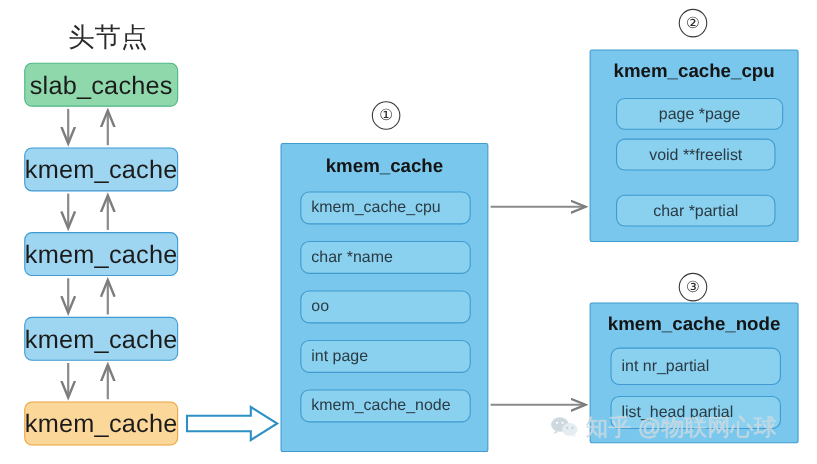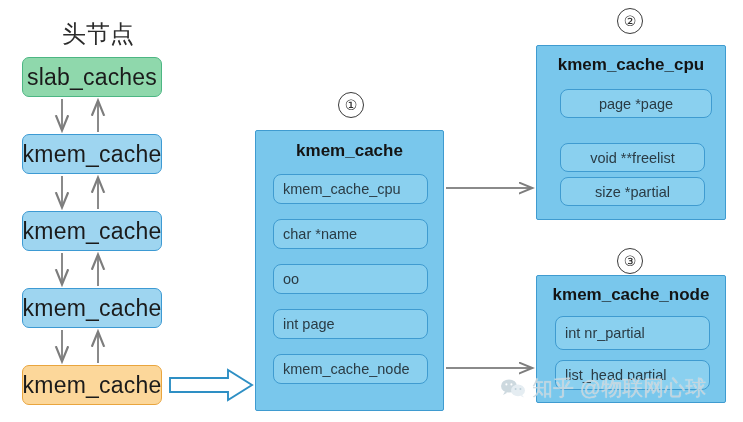--- a/index.html
+++ b/index.html
@@ -133,22 +133,22 @@
     <div class="field" style="left:17px;top:178px;width:155px;height:30px;">int page</div>
     <div class="field" style="left:17px;top:223px;width:155px;height:30px;">kmem_cache_node</div>
   </div>
 
   <div class="marker" style="left:617px;top:8px;">②</div>
 
   <div class="struct" style="left:536px;top:45px;width:190px;height:175px;">
     <div class="struct-title" style="top:9px;">kmem_cache_cpu</div>
 
     <div class="field center" style="left:23px;top:43px;width:152px;height:29px;">page *page</div>
-    <div class="field center" style="left:23px;top:97px;width:145px;height:29px;">void **freelist</div>
-    <div class="field center" style="left:23px;top:131px;width:145px;height:29px;">size *partial</div>
+    <div class="field center" style="left:23px;top:80px;width:145px;height:29px;">void **freelist</div>
+    <div class="field center" style="left:23px;top:131px;width:145px;height:29px;">char *partial</div>
   </div>
 
   <div class="marker" style="left:617px;top:248px;">③</div>
 
   <div class="struct" style="left:536px;top:275px;width:190px;height:128px;">
     <div class="struct-title" style="top:9px;">kmem_cache_node</div>
 
     <div class="field" style="left:18px;top:40px;width:155px;height:34px;">int nr_partial</div>
     <div class="field" style="left:18px;top:84px;width:155px;height:30px;">list_head partial</div>
   </div>

